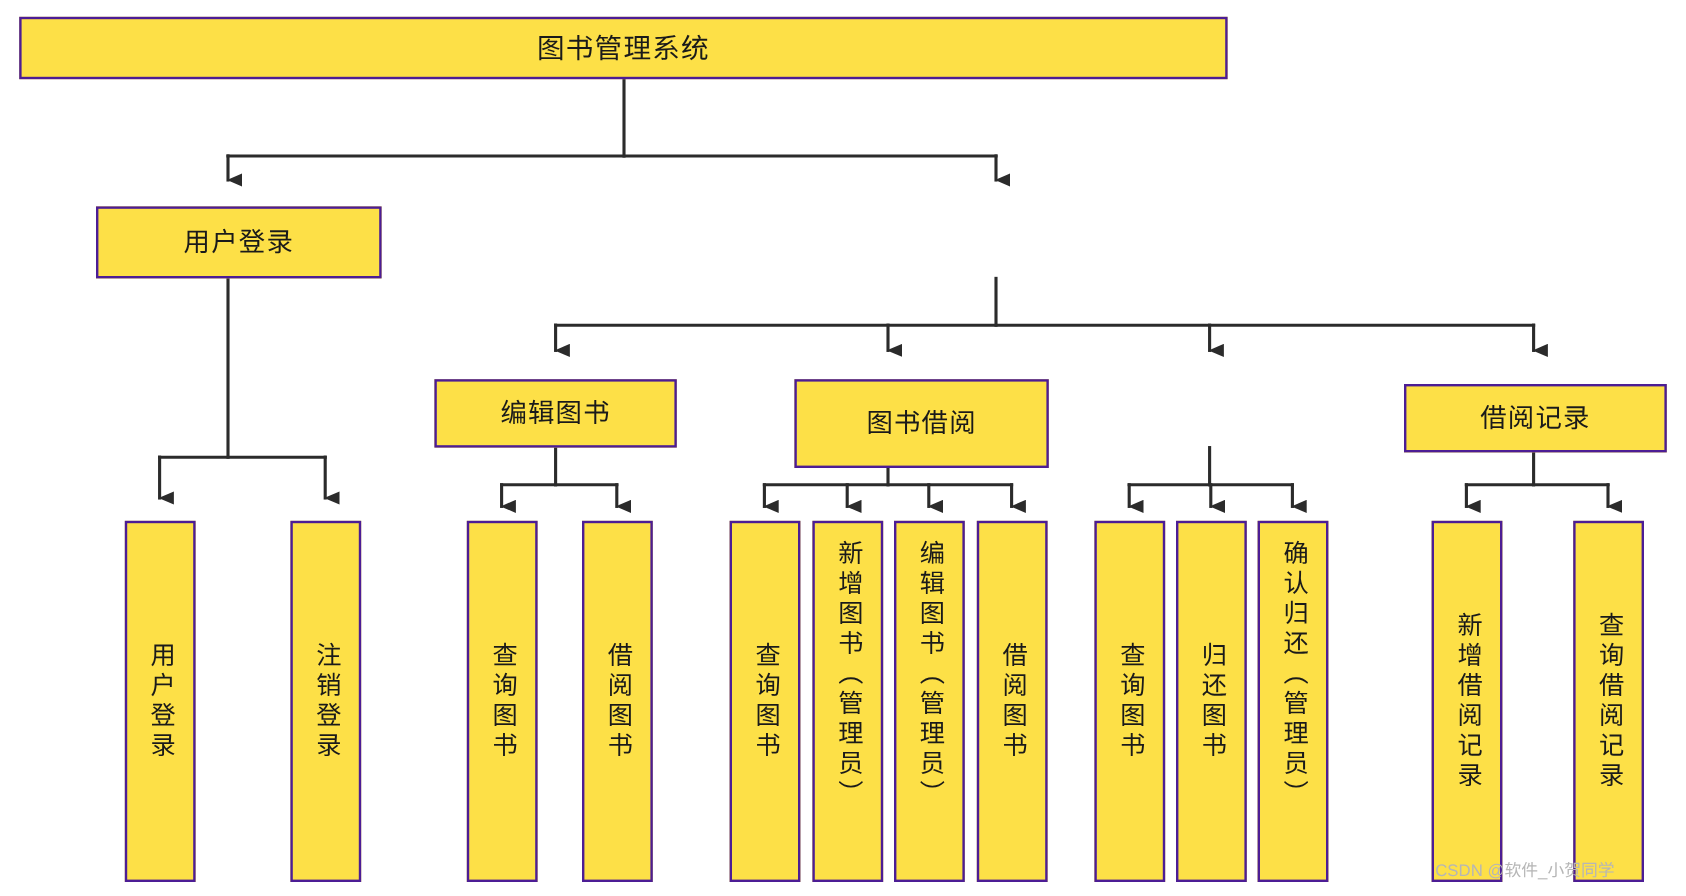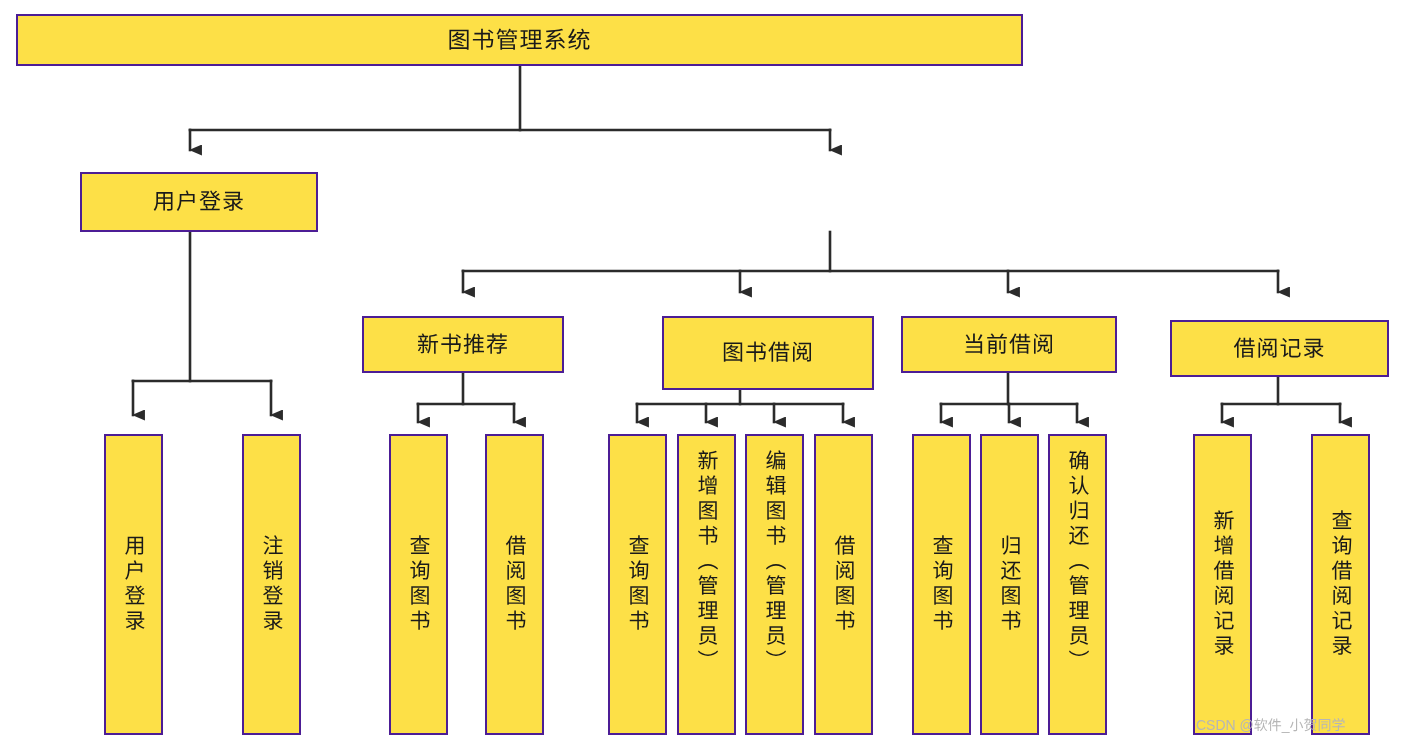--- a/index.html
+++ b/index.html
@@ -133,28 +133,25 @@
 
   <div class="node horiz root" style="left:16px; top:14px; width:1007px; height:52px;">
     <span class="label">图书管理系统</span>
   </div>
 
   <div class="node horiz" style="left:80px; top:172px; width:238px; height:60px;">
     <span class="label">用户登录</span>
   </div>
 
   <div class="node horiz" style="left:362px; top:316px; width:202px; height:57px;">
-    <span class="label">新书推荐</span>
+    <span class="label">编辑图书</span>
   </div>
   <div class="node horiz" style="left:662px; top:316px; width:212px; height:74px;">
     <span class="label">图书借阅</span>
   </div>
-  <div class="node horiz" style="left:901px; top:316px; width:216px; height:57px;">
-    <span class="label">当前借阅</span>
-  </div>
   <div class="node horiz" style="left:1170px; top:320px; width:219px; height:57px;">
     <span class="label">借阅记录</span>
   </div>
 
   <div class="node vert mid" style="left:104px; top:434px; width:59px; height:301px;">
     <span class="label">用户登录</span>
   </div>
   <div class="node vert mid" style="left:242px; top:434px; width:59px; height:301px;">
     <span class="label">注销登录</span>
   </div>

